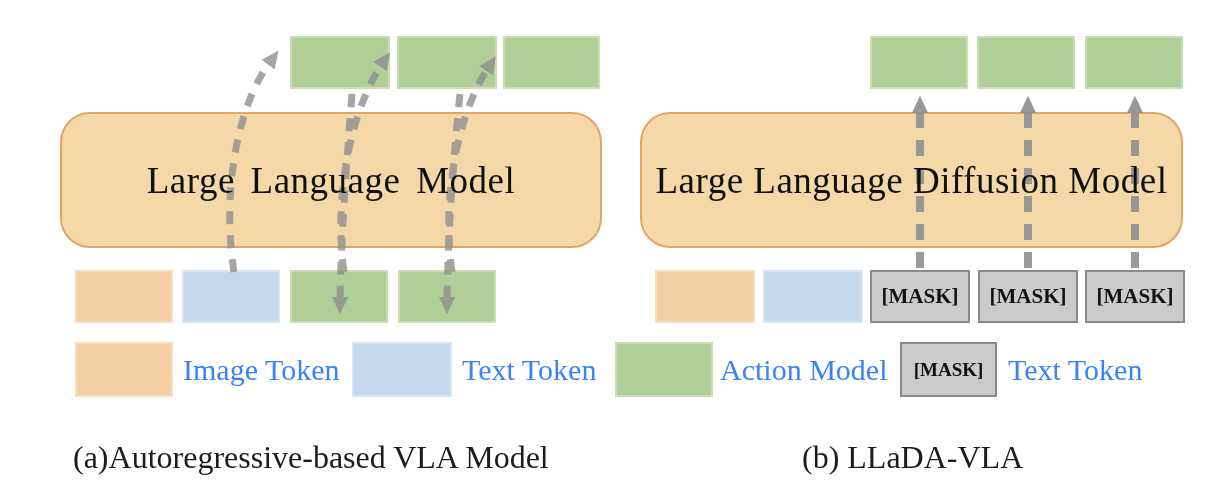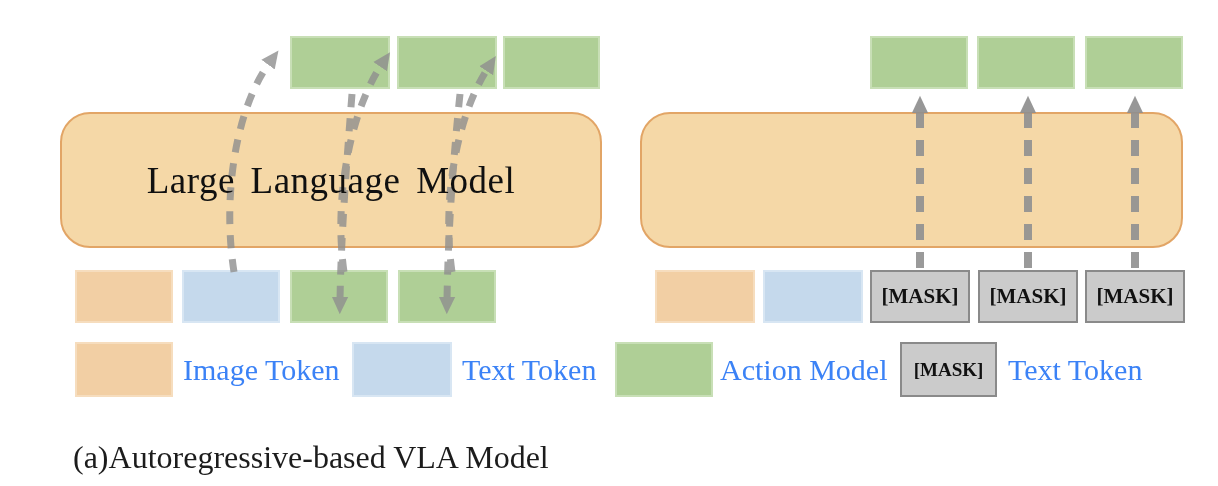--- a/index.html
+++ b/index.html
@@ -59,20 +59,21 @@
   <div class="token tok-image" style="left:75px;top:270px;width:98px;height:53px;"></div>
   <div class="token tok-text" style="left:182px;top:270px;width:98px;height:53px;"></div>
   <div class="token tok-action" style="left:290px;top:270px;width:98px;height:53px;"></div>
   <div class="token tok-action" style="left:398px;top:270px;width:98px;height:53px;"></div>
 
   <div class="token tok-action" style="left:870px;top:36px;width:98px;height:53px;"></div>
   <div class="token tok-action" style="left:977px;top:36px;width:98px;height:53px;"></div>
   <div class="token tok-action" style="left:1085px;top:36px;width:98px;height:53px;"></div>
 
   <div class="model-rect" style="left:640px;top:112px;width:543px;height:136px;"></div>
+  <div class="model-label" style="left:640px;top:112px;width:543px;height:136px;">Large Language Diffusion Model</div>
 
   <div class="token tok-image" style="left:655px;top:270px;width:100px;height:53px;"></div>
   <div class="token tok-text" style="left:763px;top:270px;width:100px;height:53px;"></div>
   <div class="token tok-mask" style="left:870px;top:270px;width:100px;height:53px;">
       <span>[MASK]</span>
     </div>
   <div class="token tok-mask" style="left:978px;top:270px;width:100px;height:53px;">
       <span>[MASK]</span>
     </div>
   <div class="token tok-mask" style="left:1085px;top:270px;width:100px;height:53px;">
@@ -111,14 +112,15 @@
     <div class="token tok-action" style="left:615px;top:342px;width:98px;height:55px;"></div>
     <div class="legend-label" style="left:720px;">Action Model</div>
 
     <div class="legend-chip" style="left:900px;top:342px;width:97px;height:55px;">
         <span>[MASK]</span>
       </div>
     <div class="legend-label" style="left:1008px;">Text Token</div>
   </div>
 
   <div class="caption" style="left:73px;text-align:center;">(a)Autoregressive-based VLA Model</div>
+  <div class="caption" style="left:802px;">(b) LLaDA-VLA</div>
 
 </div>
 
 </body></html>

